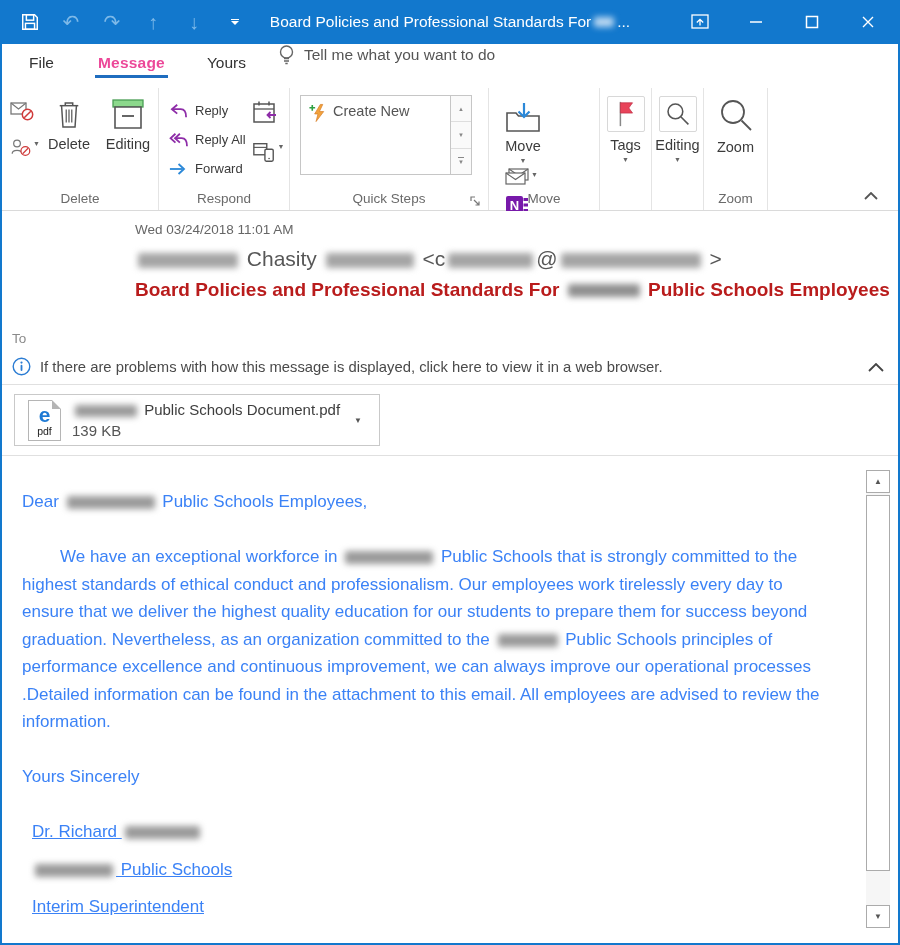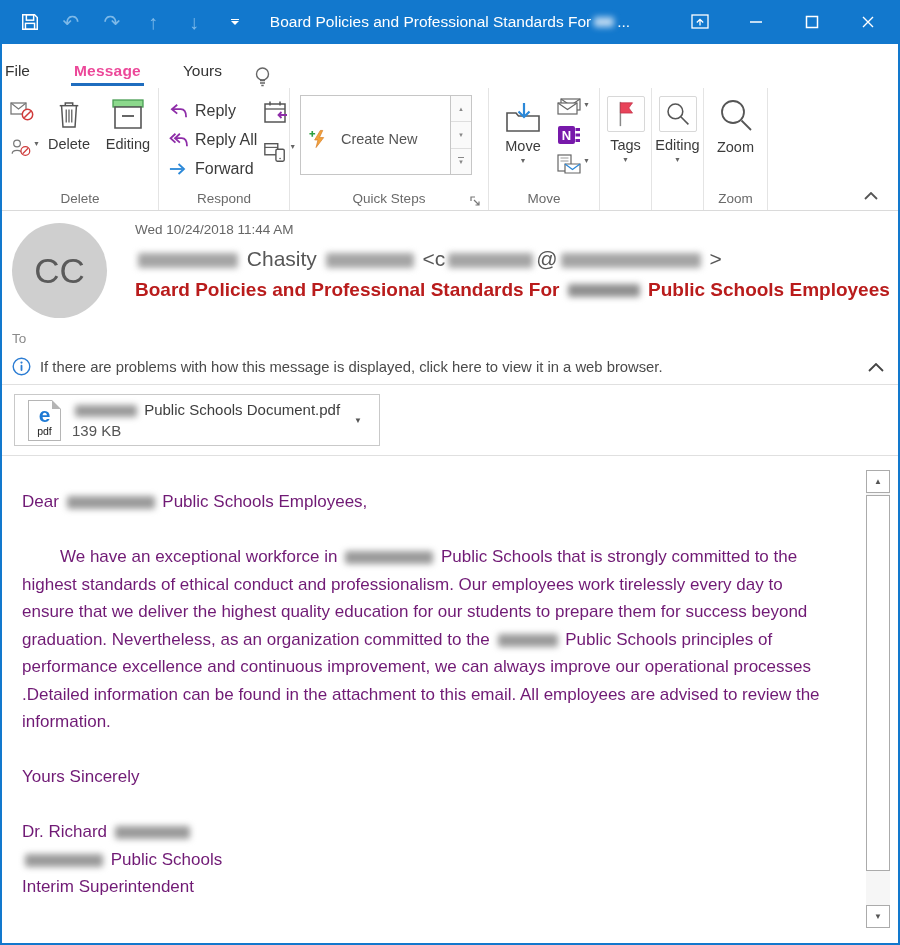--- a/index.html
+++ b/index.html
@@ -14,21 +14,21 @@
   .qat-more { display:flex; flex-direction:column; align-items:center; gap:1px; }
   .qat-more .bar { width:8px; height:1.5px; background:#fff; }
   .qat-more .tri { width:0; height:0; border-left:4px solid transparent; border-right:4px solid transparent; border-top:4px solid #fff; }
   .title { position:absolute; left:50%; top:0; transform:translateX(-50%); height:44px; display:flex; align-items:center; font-size:15.5px; white-space:nowrap; color:#fff; }
   .winctrl { position:absolute; right:2px; top:0; height:44px; display:flex; }
   .winctrl .wbtn { width:56px; height:44px; display:flex; align-items:center; justify-content:center; }
   .blur { display:inline-block; background:#9a9a9a; filter:blur(3px); height:13px; border-radius:2px; vertical-align:middle; margin:0 3px; }
   .title .blur { background:#bcd9f2; height:10px; }
 
   
-  .tabrow { height:44px; background:#fff; display:flex; align-items:flex-end; }
+  .tabrow { height:44px; background:#fff; display:flex; align-items:flex-start; padding-left:24px; }
   .tab { font-size:15.5px; color:#333; padding:10px 3px 8px 3px; position:relative; cursor:default; }
   .tab-file { margin-right:38px; }
   .tab-message { margin-right:36px; color:#ec4899; font-weight:bold; letter-spacing:0.2px; }
   .tab-message::after { content:""; position:absolute; left:0; right:0; bottom:2px; height:3.5px; background:#1f6dbf; }
   .tab-help { margin-right:28px; }
   .tellme { display:flex; align-items:center; gap:8px; color:#555; font-size:15.5px; }
 
   
   .ribbon { position:relative; height:123px; background:#fff; border-bottom:1px solid #dadada; display:flex; }
   .rgroup { position:relative; height:100%; border-right:1px solid #e4e4e4; flex-shrink:0; }
@@ -36,33 +36,33 @@
   .bigbtn { display:flex; flex-direction:column; align-items:center; padding-top:10px; cursor:default; }
   .bigbtn .blabel { font-size:14.5px; color:#3b3b3b; margin-top:5px; white-space:nowrap; }
   .caret { font-size:7px; color:#666; line-height:1; margin-top:3px; }
   .iconbox { width:38px; height:36px; border:1px solid #d8d8d8; border-radius:2px; display:flex; align-items:center; justify-content:center; background:#fff; }
 
   .g-delete { width:157px; display:flex; }
   .del-smallcol { display:flex; flex-direction:column; gap:16px; padding:12px 0 0 8px; width:38px; }
   .smallbtn { display:flex; align-items:flex-start; gap:2px; }
   .g-respond { width:131px; display:flex; padding:8px 0 0 10px; }
   .resp-col { display:flex; flex-direction:column; }
-  .resp-row { display:flex; align-items:center; gap:6px; height:29px; font-size:16px; color:#3b3b3b; white-space:nowrap; }
+  .resp-row { display:flex; align-items:center; gap:6px; height:29px; font-size:13px; color:#3b3b3b; white-space:nowrap; }
   .resp-right { display:flex; flex-direction:column; gap:14px; padding:4px 0 0 6px; }
 
   .g-qs { width:199px; }
   .qs-box { position:relative; margin:7px 8px 0 10px; width:172px; height:80px; border:1px solid #c6c6c6; background:#fff; display:flex; }
-  .qs-item { display:flex; align-items:center; gap:14px; padding:7px 0 0 7px; font-size:14.5px; color:#555; flex:1; }
+  .qs-item { display:flex; align-items:flex-start; gap:6px; padding:7px 0 0 7px; font-size:14.5px; color:#555; flex:1; }
   .qs-scroll { width:21px; border-left:1px solid #c6c6c6; display:flex; flex-direction:column; }
   .qs-scroll .qcell { flex:1; border-bottom:1px solid #dedede; display:flex; align-items:center; justify-content:center; font-size:6px; color:#888; background:#fafafa; }
   .qs-scroll .qcell:last-child { border-bottom:none; }
   .qcell .morebar { border-top:1.5px solid #888; padding-top:1px; font-size:6px; color:#888; }
   .launcher { position:absolute; right:8px; bottom:4px; }
 
-  .g-move { width:111px; display:flex; padding:6px 0 0 8px; }
+  .g-move { width:111px; display:flex; padding:6px 0 0 8px;flex-direction:column; }
   .move-right { display:flex; flex-direction:column; gap:8px; padding:4px 0 0 8px; }
   .g-small { width:52px; }
   .g-small .bigbtn { padding-top:8px; }
   .g-zoom { width:64px; }
   .ribbon-spacer { flex:1; border-right:none; position:relative; }
   .collapse-ribbon { position:absolute; right:20px; bottom:10px; cursor:default; }
 
   
   .msgheader { position:relative; height:174px; background:#fff; border-bottom:1px solid #e0e0e0; }
   .avatar { position:absolute; left:10px; top:12px; width:95px; height:95px; border-radius:50%; background:#cfcfcf; display:flex; align-items:center; justify-content:center; font-size:35px; color:#5a5a5a; }
@@ -83,24 +83,24 @@
   .pdficon::after { content:""; position:absolute; top:-1px; right:-1px; width:0; height:0; border-top:9px solid #fff; border-left:9px solid #b5b5b5; }
   .edge-e { font-size:21px; font-weight:bold; color:#1e7ad4; line-height:1; }
   .pdf-txt { font-size:10.5px; color:#222; line-height:1; margin-top:1px; }
   .attname { font-size:15px; color:#3d3d3d; white-space:nowrap; }
   .attname .blur { height:12px; }
   .attsize { font-size:15px; color:#555; margin-top:4px; }
   .attcaret { margin-left:14px; font-size:8px; color:#555; align-self:center; }
 
   
   .bodyarea { position:relative; height:486px; background:#fff; }
-  .bodytext { padding:32px 60px 0 20px; font-size:17px; line-height:27.5px; color:#701a75; }
+  .bodytext { padding:32px 60px 0 20px; font-size:17px; line-height:27.5px; color:#3b82f6; }
   .bodytext p { margin:0 0 27.5px 0; }
   .p-indent { text-indent:38px; }
-  .sigline { margin:0 !important; }
+  .sigline { margin:10px !important;text-decoration:underline; }
   .closing { margin-bottom:27.5px !important; }
 
   .scrollbar { position:absolute; right:8px; top:14px; width:24px; height:458px; background:#f6f6f6; }
   .sb-btn { position:absolute; left:0; width:24px; height:23px; background:#fff; border:1px solid #ababab; display:flex; align-items:center; justify-content:center; font-size:8px; color:#555; }
   .sb-up { top:0; }
   .sb-down { bottom:0; }
   .sb-thumb { position:absolute; left:0; top:25px; width:24px; height:376px; background:#fff; border:1px solid #ababab; }
 
   svg { display:block; }
 </style>
@@ -157,20 +157,21 @@
     <span class="tab tab-file">File</span>
     <span class="tab tab-message">Message</span>
     <span class="tab tab-help">Yours</span>
     <span class="tellme">
       <span>
         <svg width="19" height="22" viewBox="0 0 19 22">
             <circle cx="9.5" cy="8" r="6" fill="none" stroke="#666" stroke-width="1.4"></circle>
             <path d="M7 14.5 h5 M7 17 h5 M8.3 19.5 h2.4" stroke="#666" stroke-width="1.3" fill="none"></path>
           </svg>
       </span>
+      <span>Tell me what you want to do</span>
     </span>
   </div>
 
   <div class="ribbon">
 
     <div class="rgroup g-delete">
       <div class="del-smallcol">
         <span class="smallbtn">
           <svg width="24" height="21" viewBox="0 0 24 21">
               <rect x="1" y="3" width="15" height="11" fill="#fff" stroke="#777" stroke-width="1.3"></rect>
@@ -380,23 +381,22 @@
     <div class="ribbon-spacer">
       <span class="collapse-ribbon">
         <svg width="14" height="8">
             <polyline points="1,7 7,1 13,7" fill="none" stroke="#555" stroke-width="1.8"></polyline>
           </svg>
       </span>
     </div>
   </div>
 
   <div class="msgheader">
-    <div class="avatar">CC</div>
     <div class="meta">
-      <div class="date">Wed 10/24/2018 11:44 AM</div>
+      <div class="date">Wed 03/24/2018 11:01 AM</div>
       <div class="from"><span class="blur" style="width: 100px;"></span> Chasity <span class="blur" style="width: 88px;"></span> &lt;c<span class="blur" style="width: 85px;"></span>@<span class="blur" style="width: 140px;"></span> &gt;</div>
       <div class="subject">Board Policies and Professional Standards For <span class="blur" style="width: 72px;"></span> Public Schools Employees</div>
     </div>
     <div class="to-label">To</div>
     <div class="banner">
       <span>
         <svg width="19" height="19" viewBox="0 0 19 19">
             <circle cx="9.5" cy="9.5" r="8.3" fill="none" stroke="#2b7cd3" stroke-width="1.4"></circle>
             <circle cx="9.5" cy="5.6" r="1.1" fill="#2b7cd3"></circle>
             <rect x="8.6" y="7.8" width="1.8" height="6.2" rx="0.9" fill="#2b7cd3"></rect>

